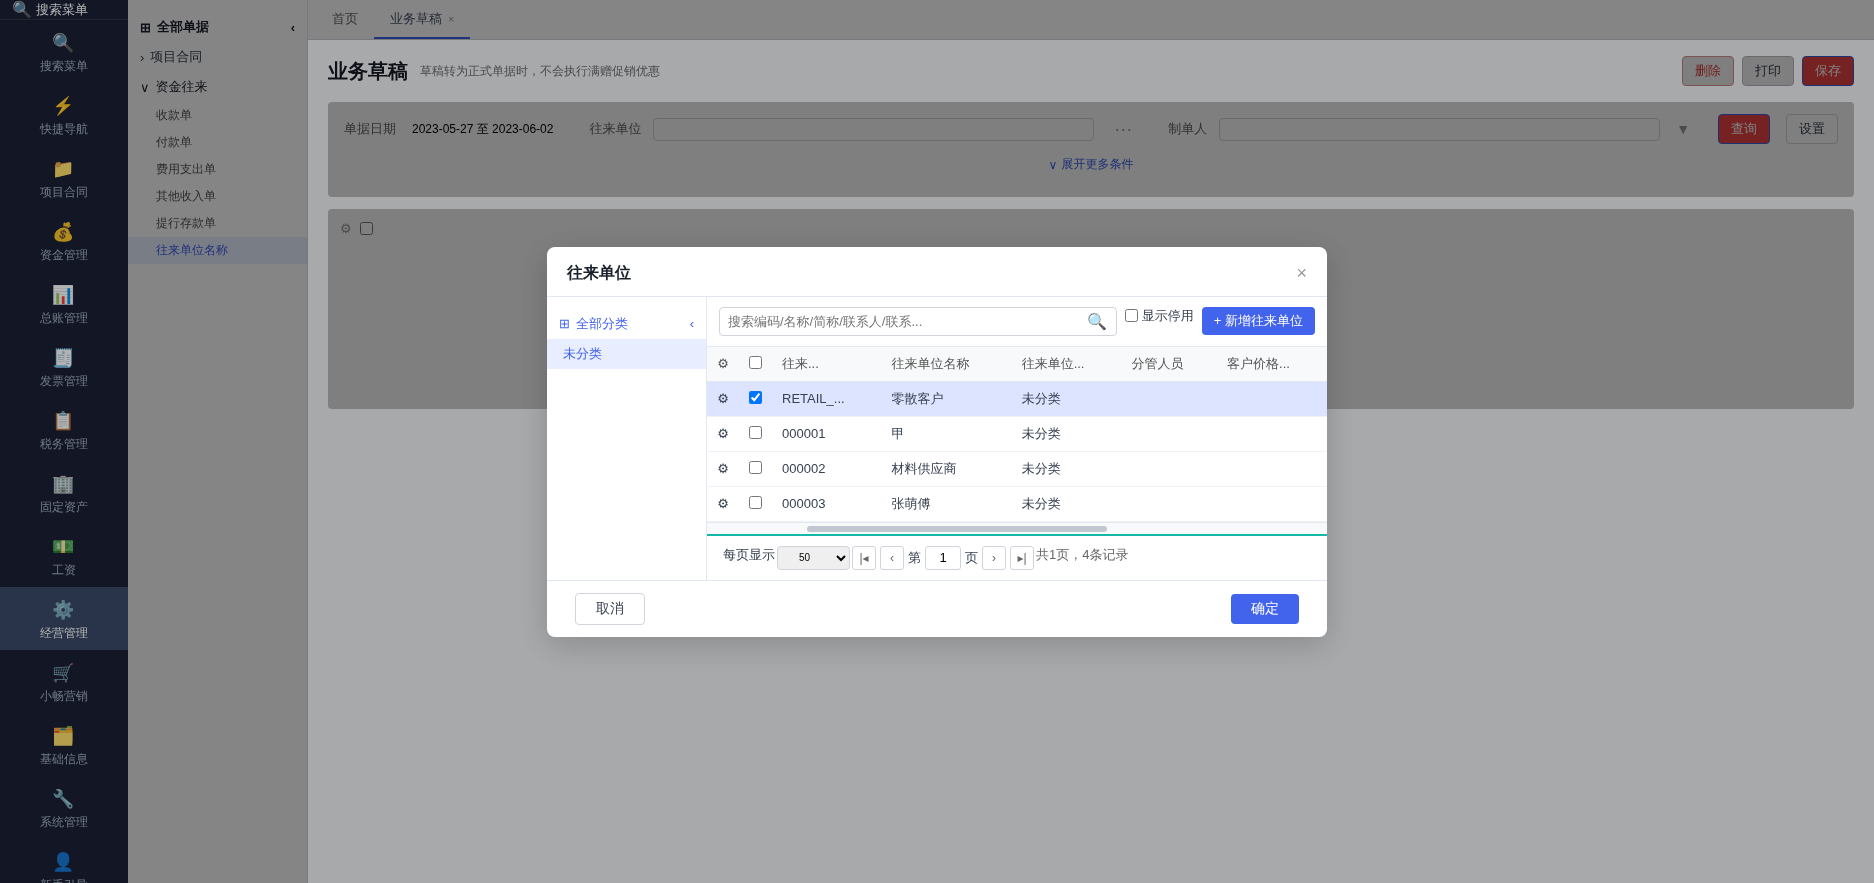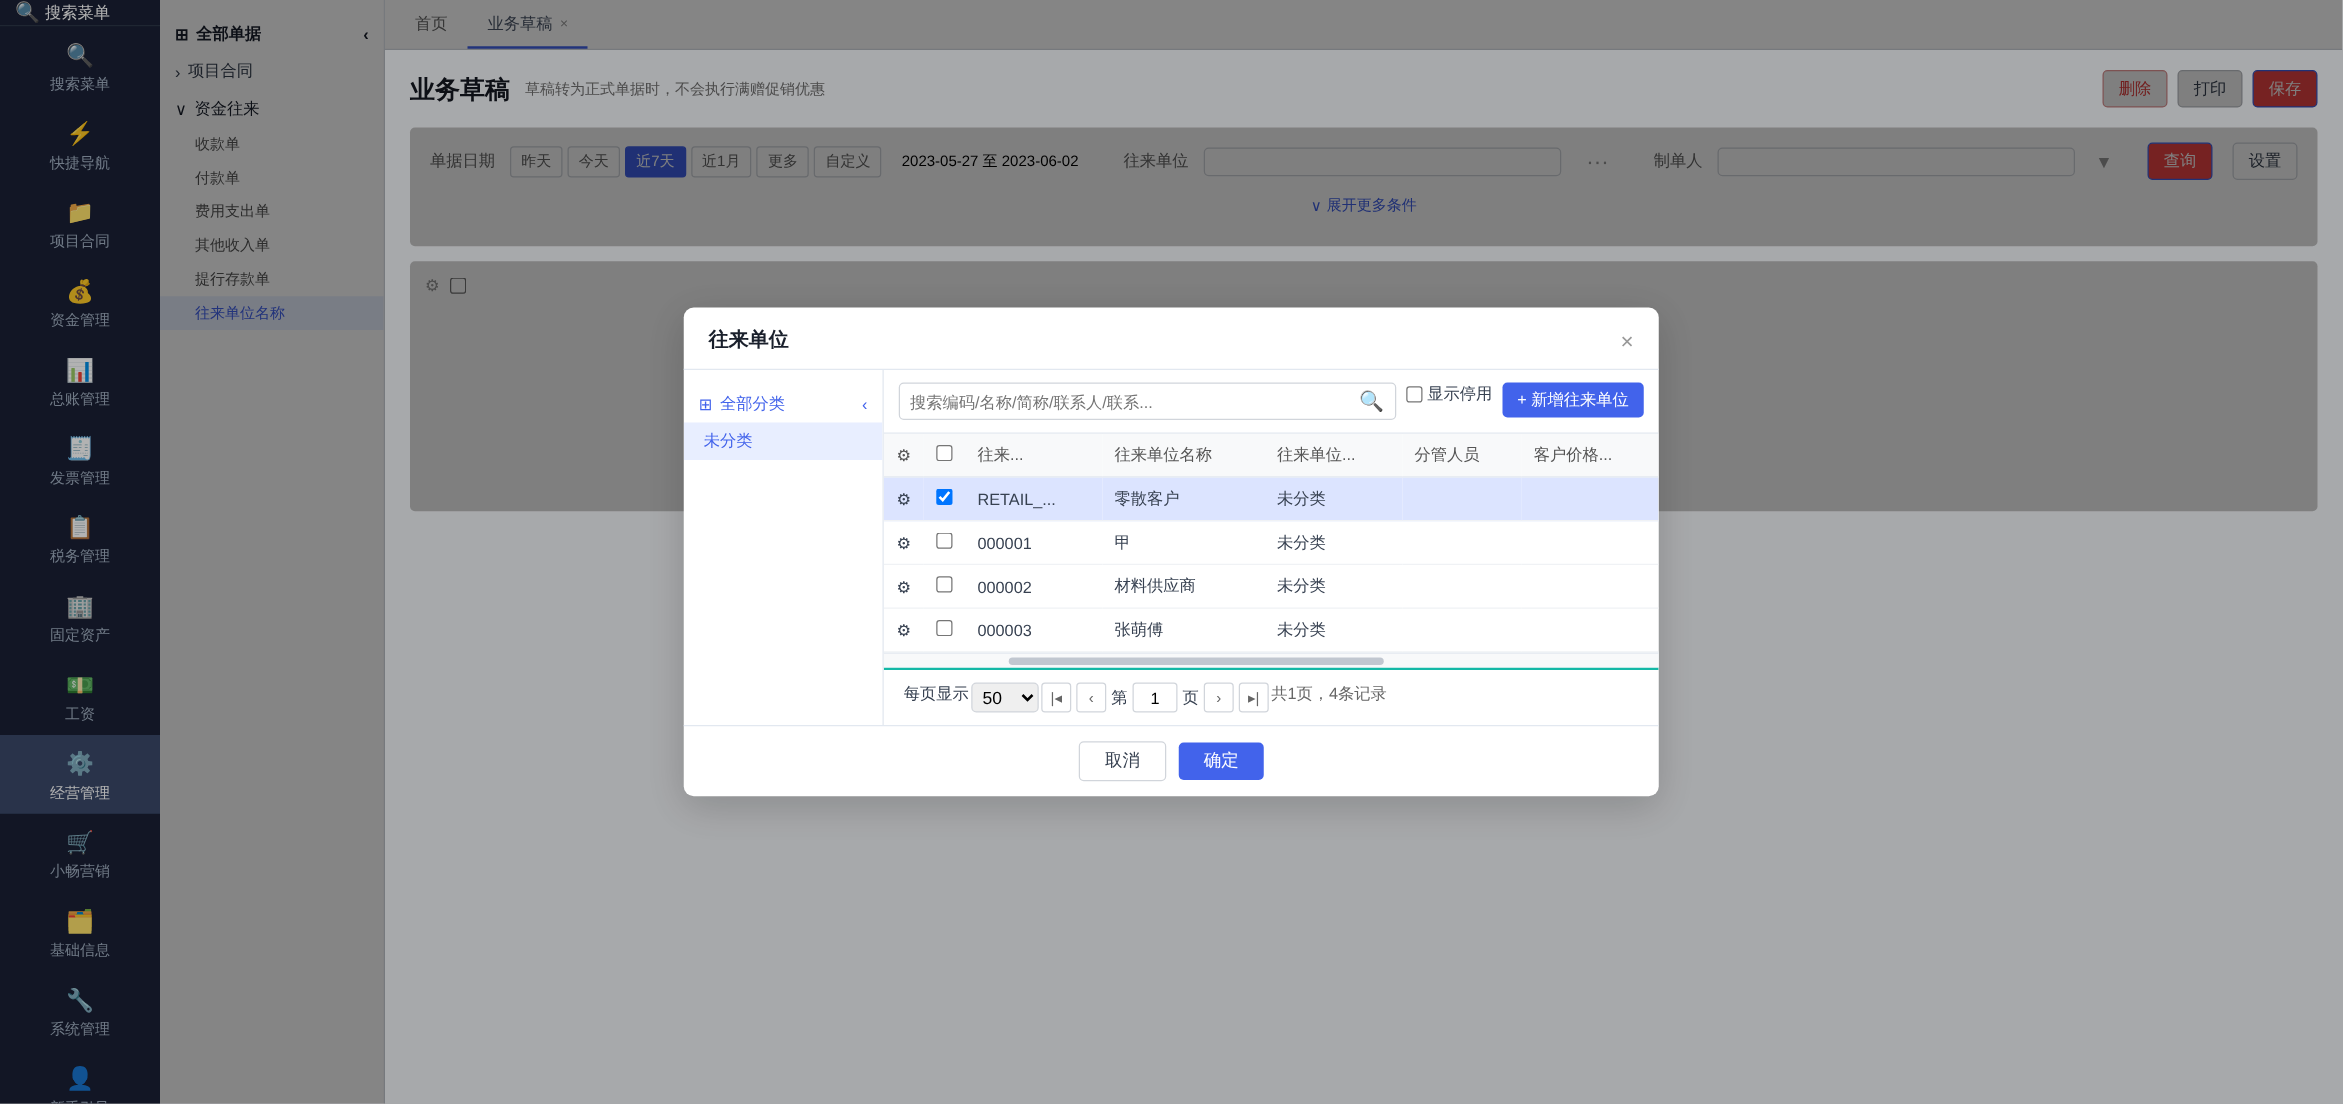--- a/index.html
+++ b/index.html
@@ -295,22 +295,22 @@
       display: flex;
       gap: 2px;
       padding: 10px 16px;
       border-top: 2px solid #14b8a6;
       font-size: 13px;
       color: #374151;
     }
     .page-select {
       border: 1px solid #d1d5db;
       border-radius: 4px;
-      padding: 2px 4px;
-      font-size: 14px;
+      padding: 2px 17px;
+      font-size: 10px;
       cursor: pointer;
     }
     .page-nav {
       display: flex;
       align-items: center;
       gap: 4px;
     }
     .page-nav-btn {
       width: 24px;
       height: 24px;
@@ -331,23 +331,23 @@
       border-radius: 3px;
       text-align: center;
       font-size: 13px;
     }
     .page-info { color: #666; }
 
     
     .modal-footer {
       display: flex;
       align-items: center;
-      justify-content: center;
+      justify-content: space-between;
       gap: 10px;
-      padding: 12px 18px;
+      padding: 12px 28px;
       border-top: 1px solid #e2e8f0;
     }
     .btn-cancel {
       padding: 6px 20px;
       border: 1px solid #d1d5db;
       border-radius: 4px;
       background: #fff;
       font-size: 14px;
       cursor: pointer;
       color: #374151;
@@ -519,28 +519,20 @@
         <div style="margin-left:auto;display:flex;gap:8px;">
           <button class="btn btn-danger">删除</button>
           <button class="btn">打印</button>
           <button class="btn btn-primary">保存</button>
         </div>
       </div>
 
       <div style="background:#fff;padding:12px 16px;border-radius:4px;margin-bottom:12px;">
         <div class="filter-row">
           <span class="filter-label">单据日期</span>
-          <div class="filter-dates" id="date-btns">
-              <button class="date-btn">昨天</button>
-              <button class="date-btn">今天</button>
-              <button class="date-btn active">近7天</button>
-              <button class="date-btn">近1月</button>
-              <button class="date-btn">更多</button>
-              <button class="date-btn">自定义</button>
-            </div>
           <span class="date-range">2023-05-27 至 2023-06-02</span>
           <span class="filter-label" style="margin-left:24px;">往来单位</span>
           <div style="flex:1;border:1px solid #d1d5db;border-radius:4px;padding:3px 8px;font-size:13px;color:#999;background:#fff;">&nbsp;</div>
           <span style="margin-left:8px;font-size:18px;color:#999;">···</span>
           <span class="filter-label" style="margin-left:24px;">制单人</span>
           <div style="flex:1;border:1px solid #d1d5db;border-radius:4px;padding:3px 8px;font-size:13px;color:#999;background:#fff;">&nbsp;</div>
           <span style="margin-left:4px;font-size:14px;color:#999;cursor:pointer;">▼</span>
           <button class="btn btn-primary" style="margin-left:16px;">查询</button>
           <button class="btn" style="margin-left:4px;">设置</button>
         </div>

